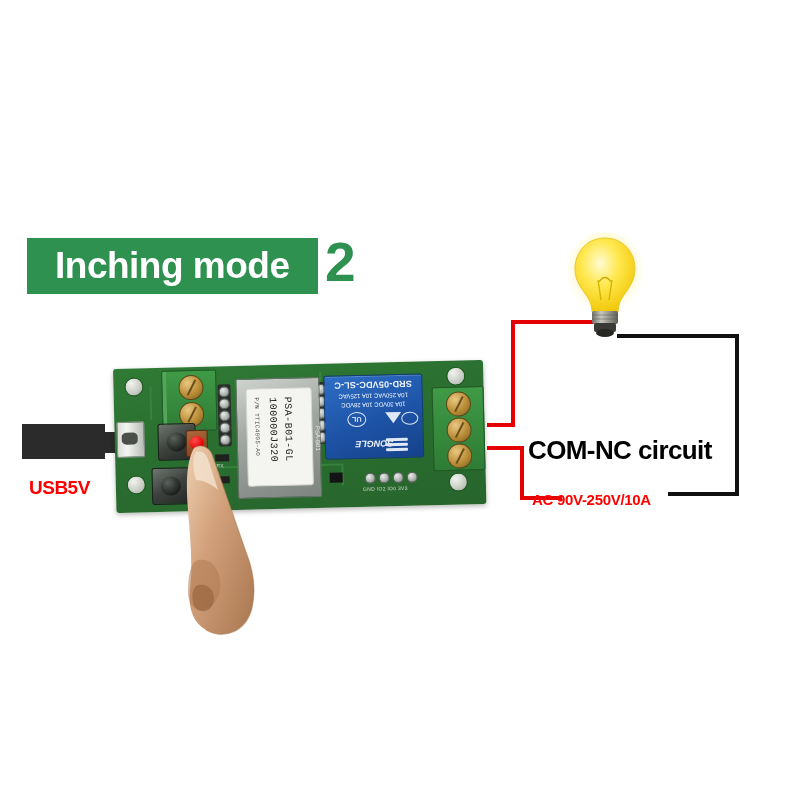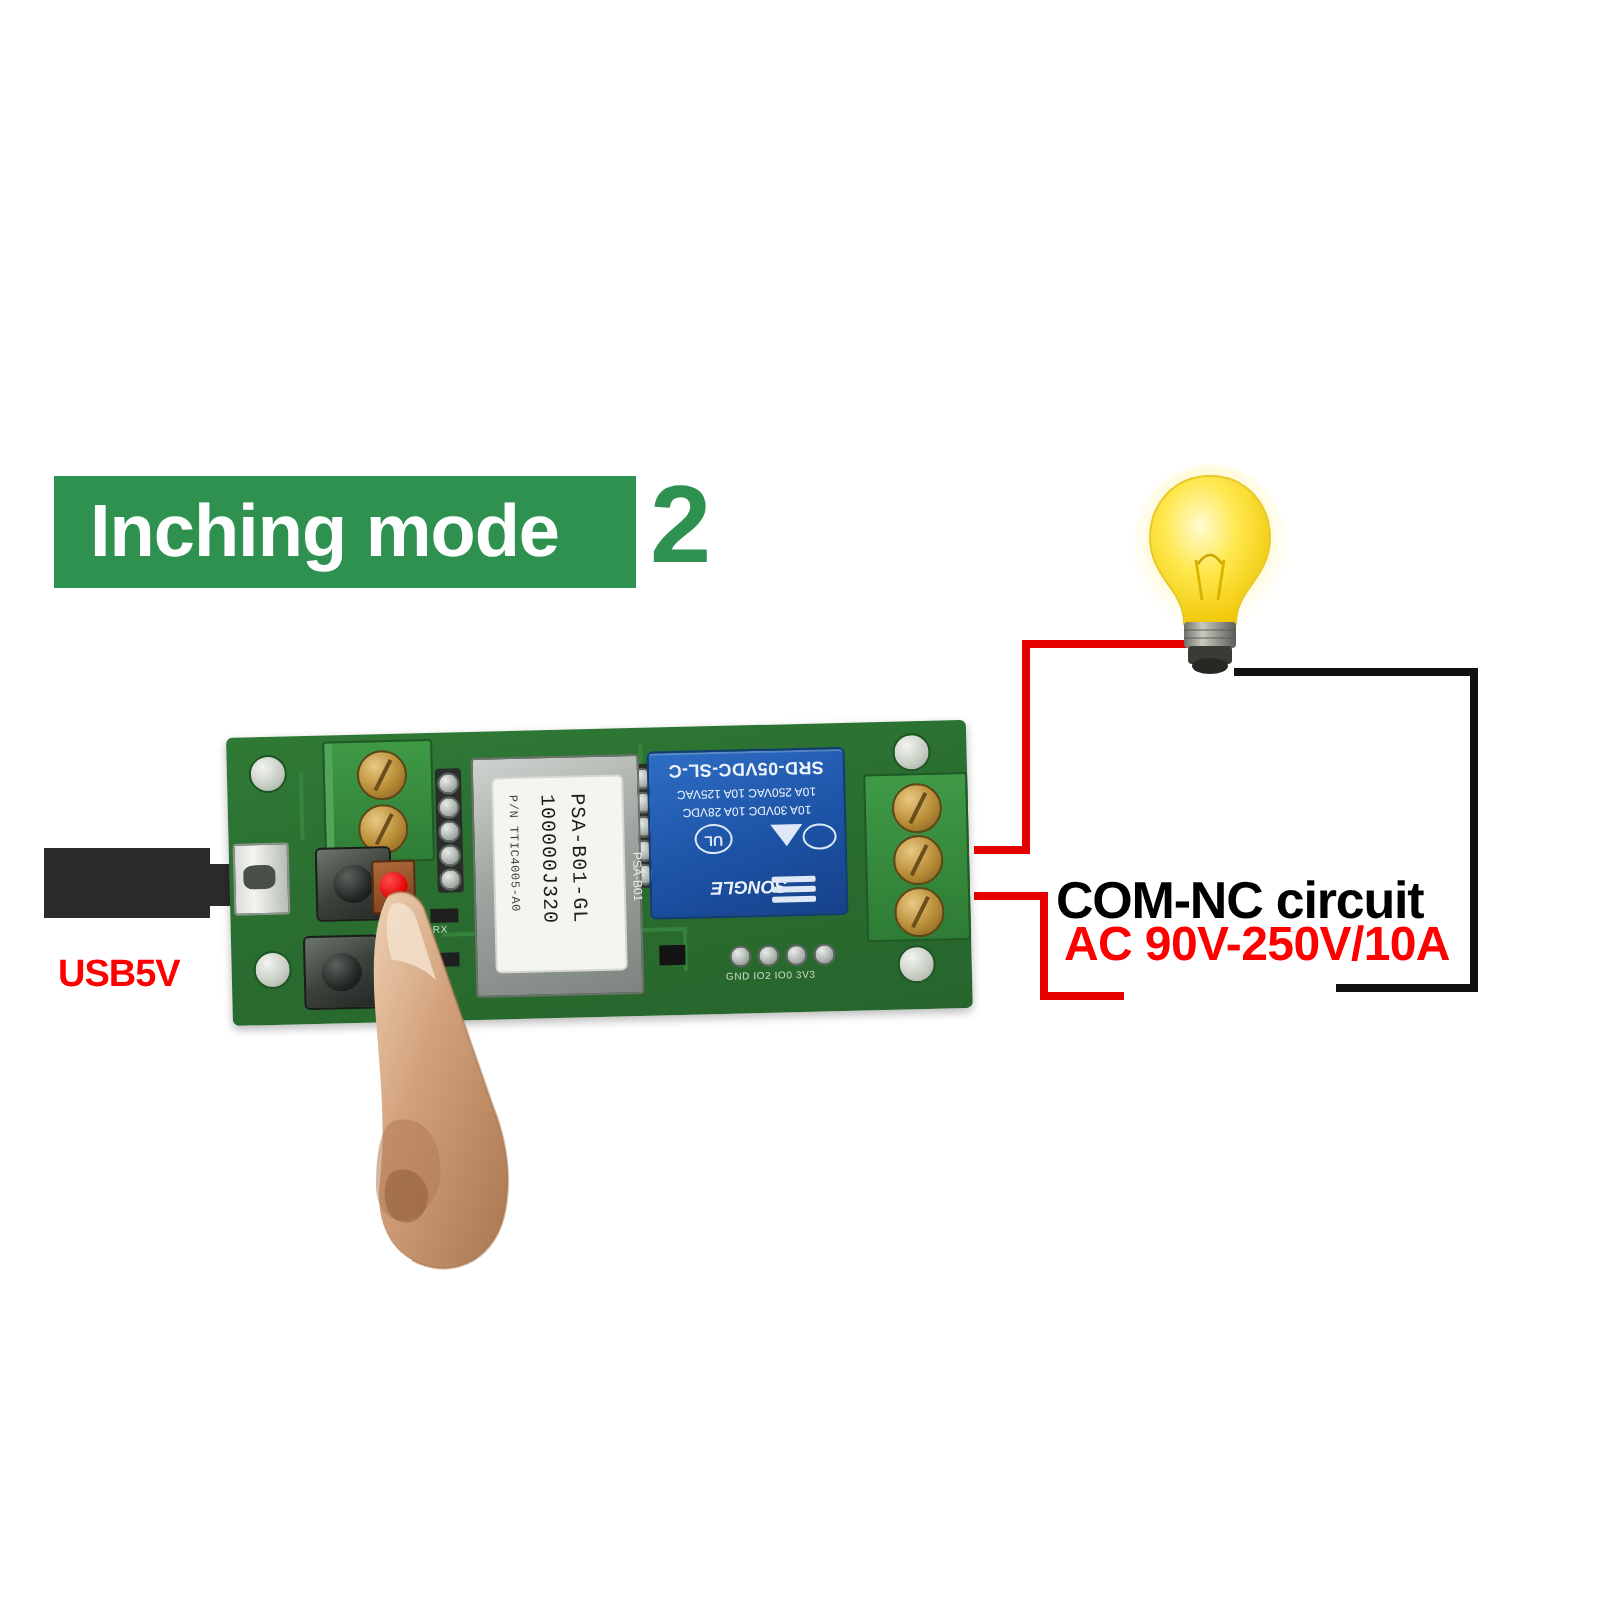--- a/index.html
+++ b/index.html
@@ -16,21 +16,21 @@
   #banner{
     position:absolute;left:27px;top:238px;width:291px;height:56px;
     background:var(--green,#2e9150);
     display:flex;align-items:center;
   }
   #banner-label{
     color:#ffffff;
     font-size:37px;
     font-weight:bold;
     letter-spacing:-0.5px;
-    padding-left:18px;
+    padding-left:28px;
     font-family:"Liberation Sans", sans-serif;
     white-space:nowrap;
   }
   #banner-number{
     position:absolute;left:325px;top:232px;
     color:var(--green,#2e9150);
     font-size:55px;font-weight:bold;
     line-height:60px;
     font-family:"Liberation Sans", sans-serif;
   }
@@ -42,22 +42,22 @@
     letter-spacing:-0.5px;
     font-family:"Liberation Sans", sans-serif;
   }
   #circuit-title{
     position:absolute;left:528px;top:435px;
     color:#000000;font-size:26px;font-weight:bold;
     letter-spacing:-0.6px;
     font-family:"Liberation Sans", sans-serif;white-space:nowrap;
   }
   #circuit-spec-ac{
-    position:absolute;left:532px;top:459px;
-    color:#ff0000;font-size:24px;font-weight:bold;
+    position:absolute;left:532px;top:491px;
+    color:#ff0000;font-size:15px;font-weight:bold;
     letter-spacing:-0.3px;
     font-family:"Liberation Sans", sans-serif;white-space:nowrap;
   }
   #circuit-spec-dc{
     position:absolute;left:551px;top:494px;
     color:#ff0000;font-size:19px;font-weight:bold;
     letter-spacing:-0.3px;
     font-family:"Liberation Sans", sans-serif;white-space:nowrap;
   }
 

